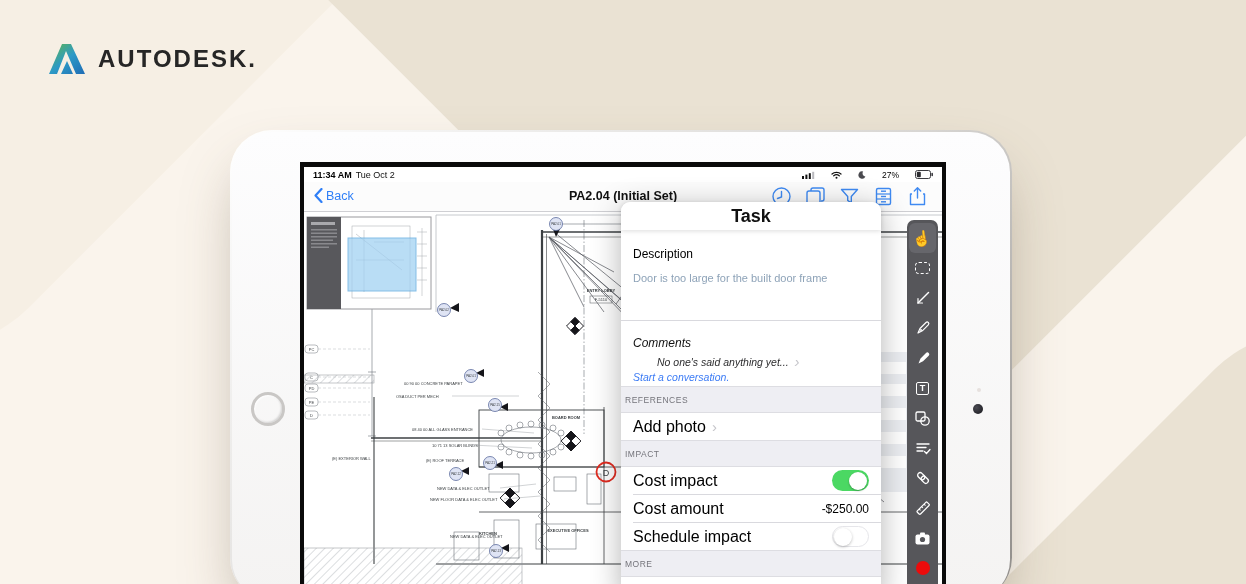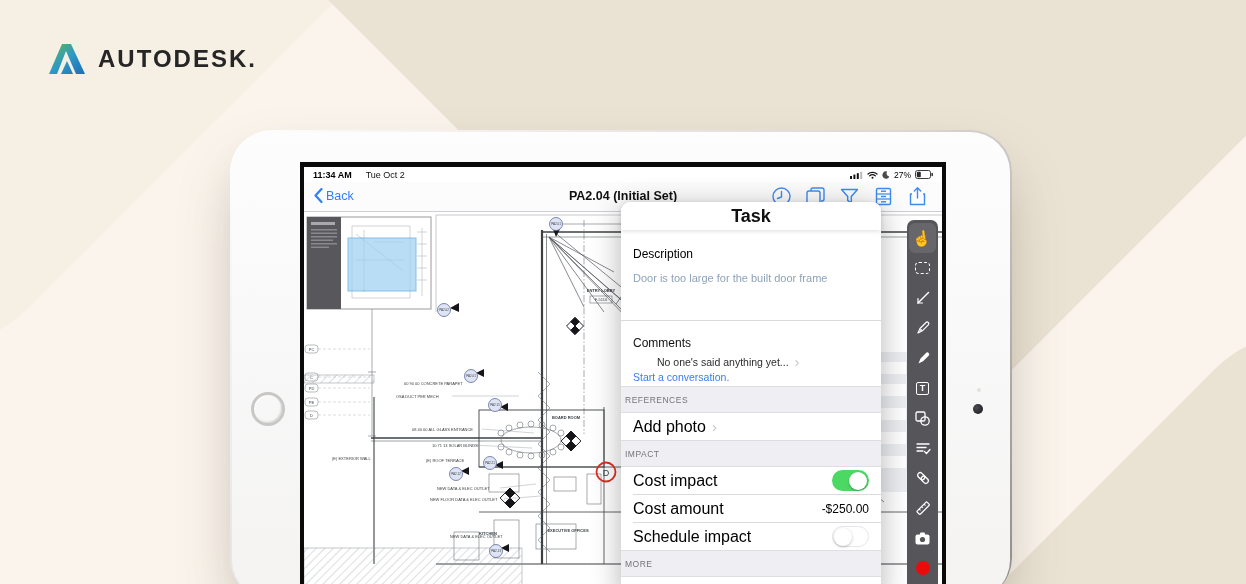--- a/index.html
+++ b/index.html
@@ -29,23 +29,23 @@
   .cam-dot { position:absolute; left:741px; top:272px; width:10px; height:10px; border-radius:50%;
              background:radial-gradient(circle at 35% 35%, #4a4a52, #17171c); }
   .cam-dot2 { position:absolute; left:745px; top:256px; width:4px; height:4px; border-radius:50%; background:#e7e1de; }
 
   .screen { position:absolute; left:68px; top:30px; width:646px; height:440px; background:#0a0a0a; }
   .screen-inner { position:absolute; left:4px; top:5px; width:638px; height:430px; background:#ffffff; overflow:hidden; }
 
   
   .statusbar { position:absolute; left:0; top:0; width:638px; height:15px; background:#fff;
                display:flex; align-items:center; font-size:9px; color:#000; }
-  .sb-left { margin-left:9px; display:flex; gap:14px; }
+  .sb-left { margin-left:9px; display:flex; gap:4px; }
   .sb-time { font-weight:700; } .sb-date { font-weight:400; color:#111; }
-  .sb-right { margin-left:auto; margin-right:8px; display:flex; align-items:center; gap:4px; }
+  .sb-right { margin-left:auto; margin-right:8px; display:flex; align-items:center; gap:16px; }
   .sb-batt-label { font-size:8.5px; }
 
   
   .navbar { position:absolute; left:0; top:15px; width:638px; height:30px; background:#fcfcfc;
             border-bottom:1px solid #cfcfd3;padding-left:24px; }
   .back { position:absolute; left:10px; top:6px; display:flex; align-items:center; gap:3px;
           color:#2f7ff7; font-size:12.5px; cursor:pointer; }
   .nav-title { position:absolute; left:0; right:0; top:7px; text-align:center; font-size:12.5px; font-weight:700; color:#111; }
   .nav-icons { position:absolute; right:14px; top:4px; display:flex; gap:13px; }
   .nav-icons svg { display:block; }
@@ -59,21 +59,21 @@
            border-radius:9px 9px 0 0; box-shadow:0 6px 30px rgba(0,0,0,.30); font-size:12px; color:#111; }
   .panel-header { position:relative; height:28px; display:flex; align-items:center; justify-content:center;
                   font-weight:700; font-size:18px; border-radius:9px 9px 0 0; background:#fff;
                   box-shadow:0 1px 5px rgba(0,0,0,.14); z-index:2; }
   .cell { position:relative; background:#fff;margin-top:8px; }
   .cell-desc { height:82px; padding:9px 12px 0; }
   .desc-label { font-size:12px; color:#000; }
   .desc-value { margin-top:11px; font-size:11px; color:#8ea3b8; }
   .sep-full { height:1px; background:#d9d9de; }
   .sep-inset { height:1px; background:#d9d9de; margin-left:12px; }
-  .cell-comments { height:57px; padding:7px 12px 0; }
+  .cell-comments { height:57px; padding:7px 12px 0;font-style:italic; }
   .comments-label { font-size:12px; }
   .comments-line { display:flex; align-items:center; margin-top:4px; }
   .comments-empty { font-size:10.5px; color:#2c2c2e;padding-left:24px; }
   .comments-link { font-size:10.5px; color:#3b7bf5; margin-top:2px; }
   .band { height:27px; background:#eeeef3; border-top:1px solid #dddde2; border-bottom:1px solid #dddde2;
           display:flex; align-items:center; padding-left:4px; font-size:8.5px; letter-spacing:.5px; color:#74747b; }
   .row { height:27px; display:flex; align-items:center; padding:0 12px; background:#fff; }
   .row-label { font-size:16px; color:#000; }
   .row-right { margin-left:auto; display:flex; align-items:center; }
   .chev { color:#c5c5ca; font-size:15px; line-height:1; margin-left:6px; font-weight:400; }

